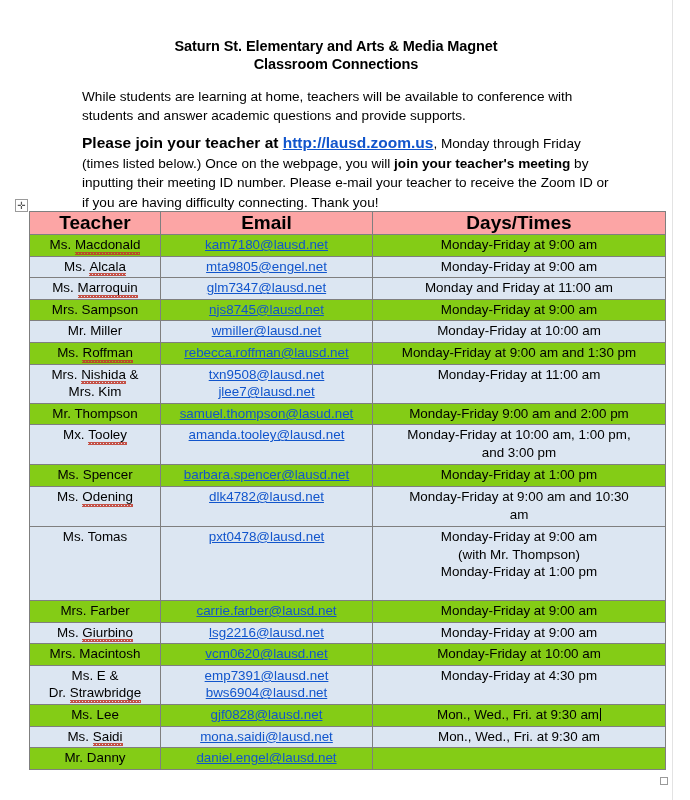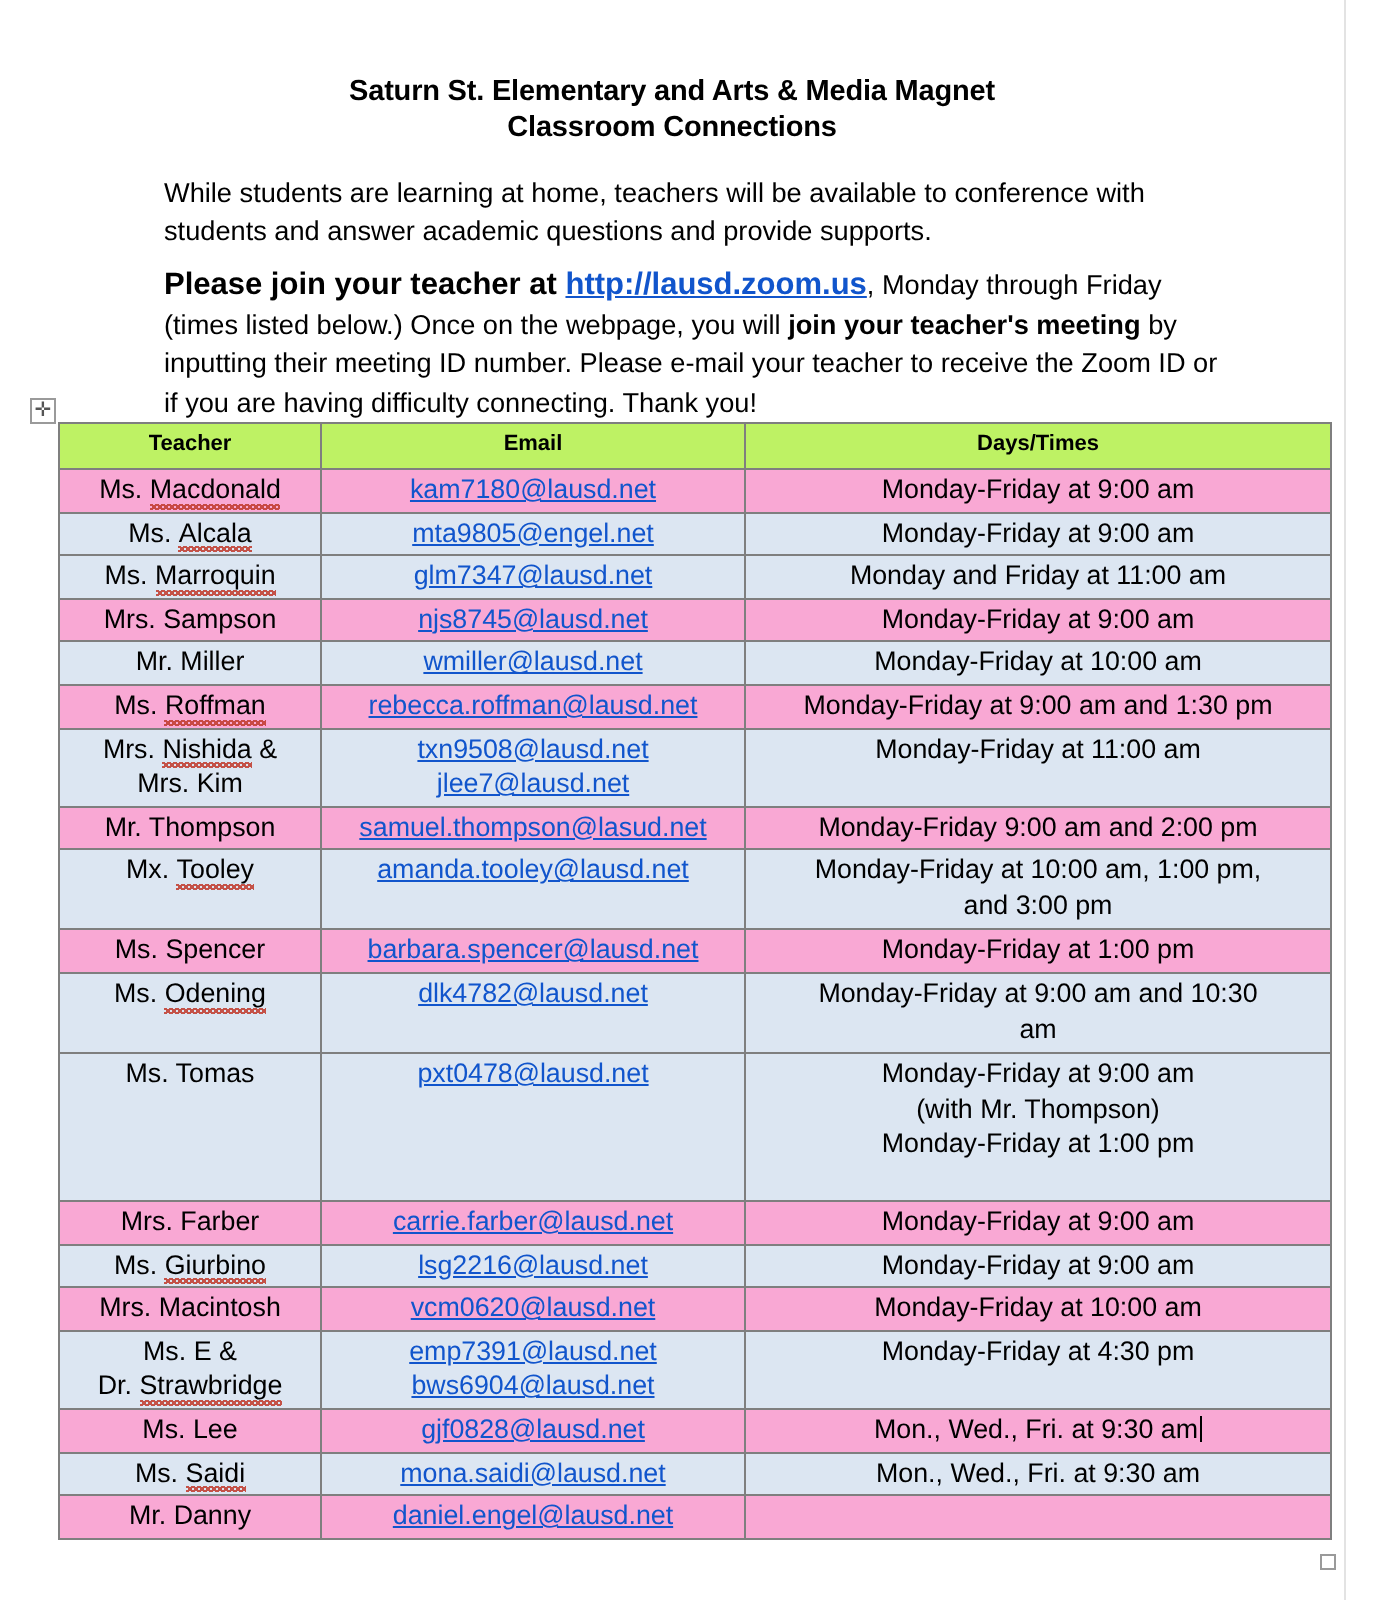--- a/index.html
+++ b/index.html
@@ -126,29 +126,29 @@
     border: 1px solid #7f7f7f;
     text-align: center;
     vertical-align: top;
     padding: 1px 2px 2px 2px;
     line-height: 17.6px;
     height: 18px;
     box-sizing: border-box;
     white-space: pre-line;
   }
   #schedule-table thead th {
-    background: #bef264;
+    background: #fca5a5;
     font-weight: bold;
-    font-size: 11px;
+    font-size: 19px;
     line-height: 19px;
     height: 22px;
     padding-top: 1px;
   }
   #schedule-table tbody tr.alt td { background: #dce6f2; }
-  #schedule-table tbody tr.plain td { background: #f9a8d4; }
+  #schedule-table tbody tr.plain td { background: #84cc16; }
 
   .email-link {
     color: #1155cc;
     text-decoration: underline;
     cursor: pointer;
   }
 
   
   .sp {
     position: relative;

